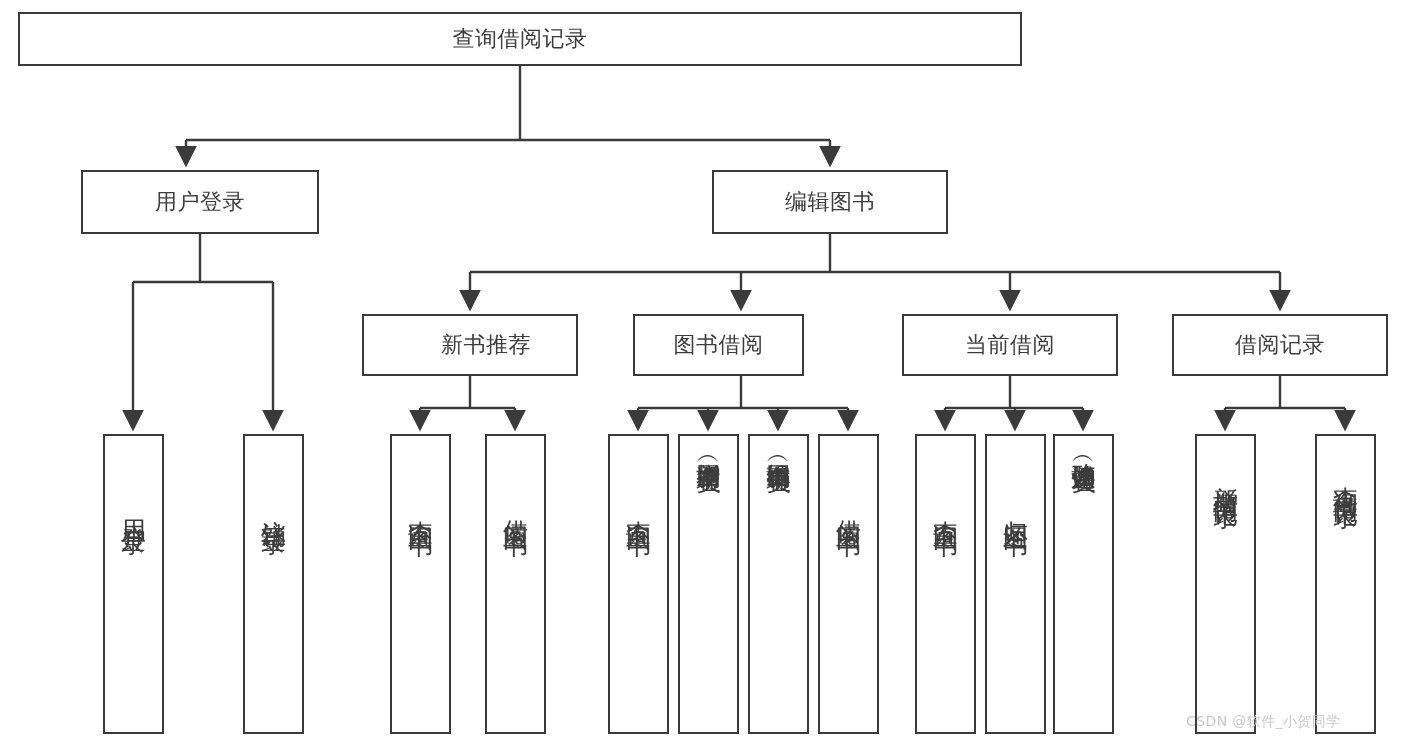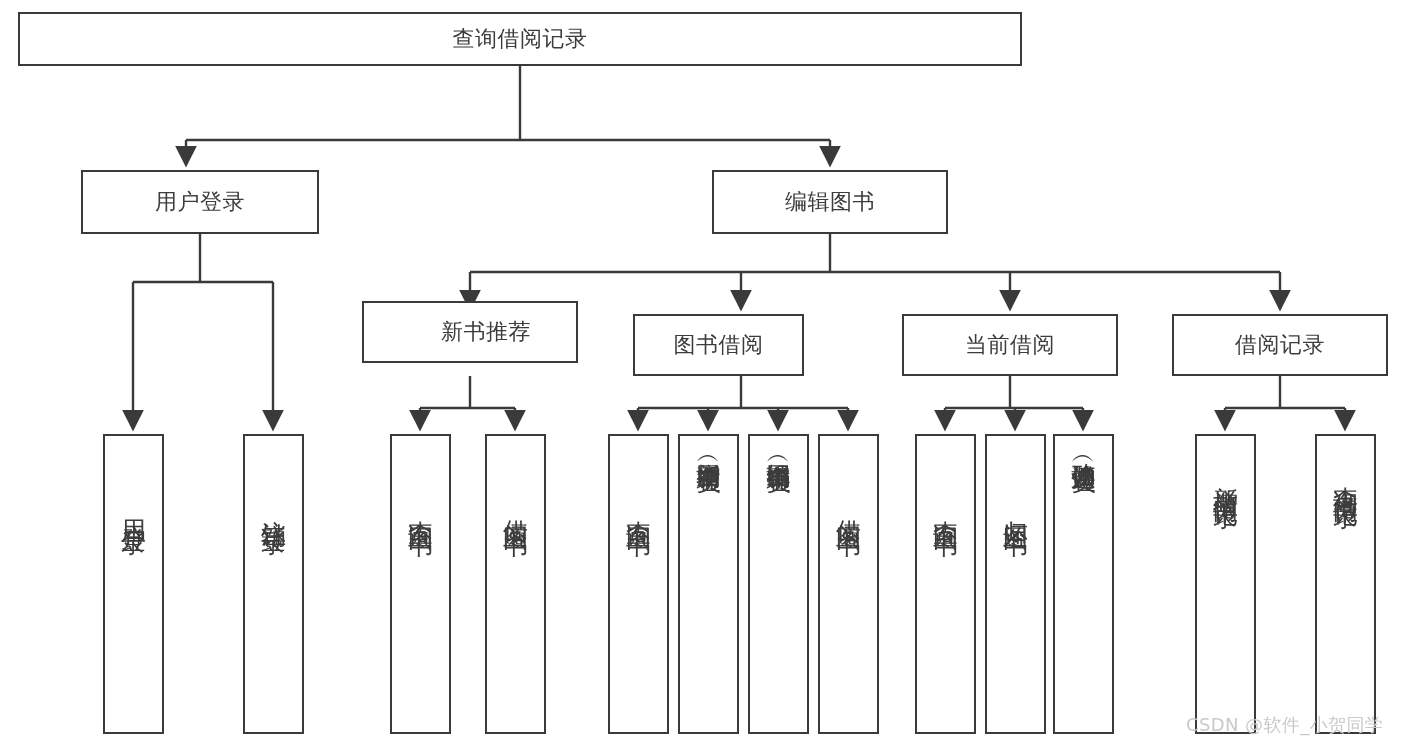--- a/index.html
+++ b/index.html
@@ -66,21 +66,21 @@
     white-space: nowrap;
   }
   .node.vert.tight .node-label {
     letter-spacing: 1px;
     font-size: 24px;
   }
   #watermark {
     position: absolute;
     left: 1186px;
     top: 713px;
-    font-size: 18px;
+    font-size: 14px;
     color: #c9c9c9;
     letter-spacing: 0.4px;
     white-space: nowrap;
     font-family: "DejaVu Sans", "Liberation Sans", sans-serif;
   }
 </style>
 </head>
 <body>
 
 <div id="diagram-root">
@@ -154,21 +154,21 @@
     <span class="node-label">查询借阅记录</span>
   </div>
 
   <div class="node horiz" style="left:81px; top:170px; width:238px; height:64px;">
     <span class="node-label">用户登录</span>
   </div>
   <div class="node horiz" style="left:712px; top:170px; width:236px; height:64px;">
     <span class="node-label">编辑图书</span>
   </div>
 
-  <div class="node horiz" style="left:362px; top:301px; width:216px; height:62px;padding-left:32px;">
+  <div class="node horiz" style="left:362px; top:314px; width:216px; height:62px;padding-left:32px;">
     <span class="node-label">新书推荐</span>
   </div>
   <div class="node horiz" style="left:633px; top:314px; width:171px; height:62px;">
     <span class="node-label">图书借阅</span>
   </div>
   <div class="node horiz" style="left:1172px; top:314px; width:216px; height:62px;">
     <span class="node-label">借阅记录</span>
   </div>
   <div class="node horiz" style="left:902px; top:314px; width:216px; height:62px;">
     <span class="node-label">当前借阅</span>

